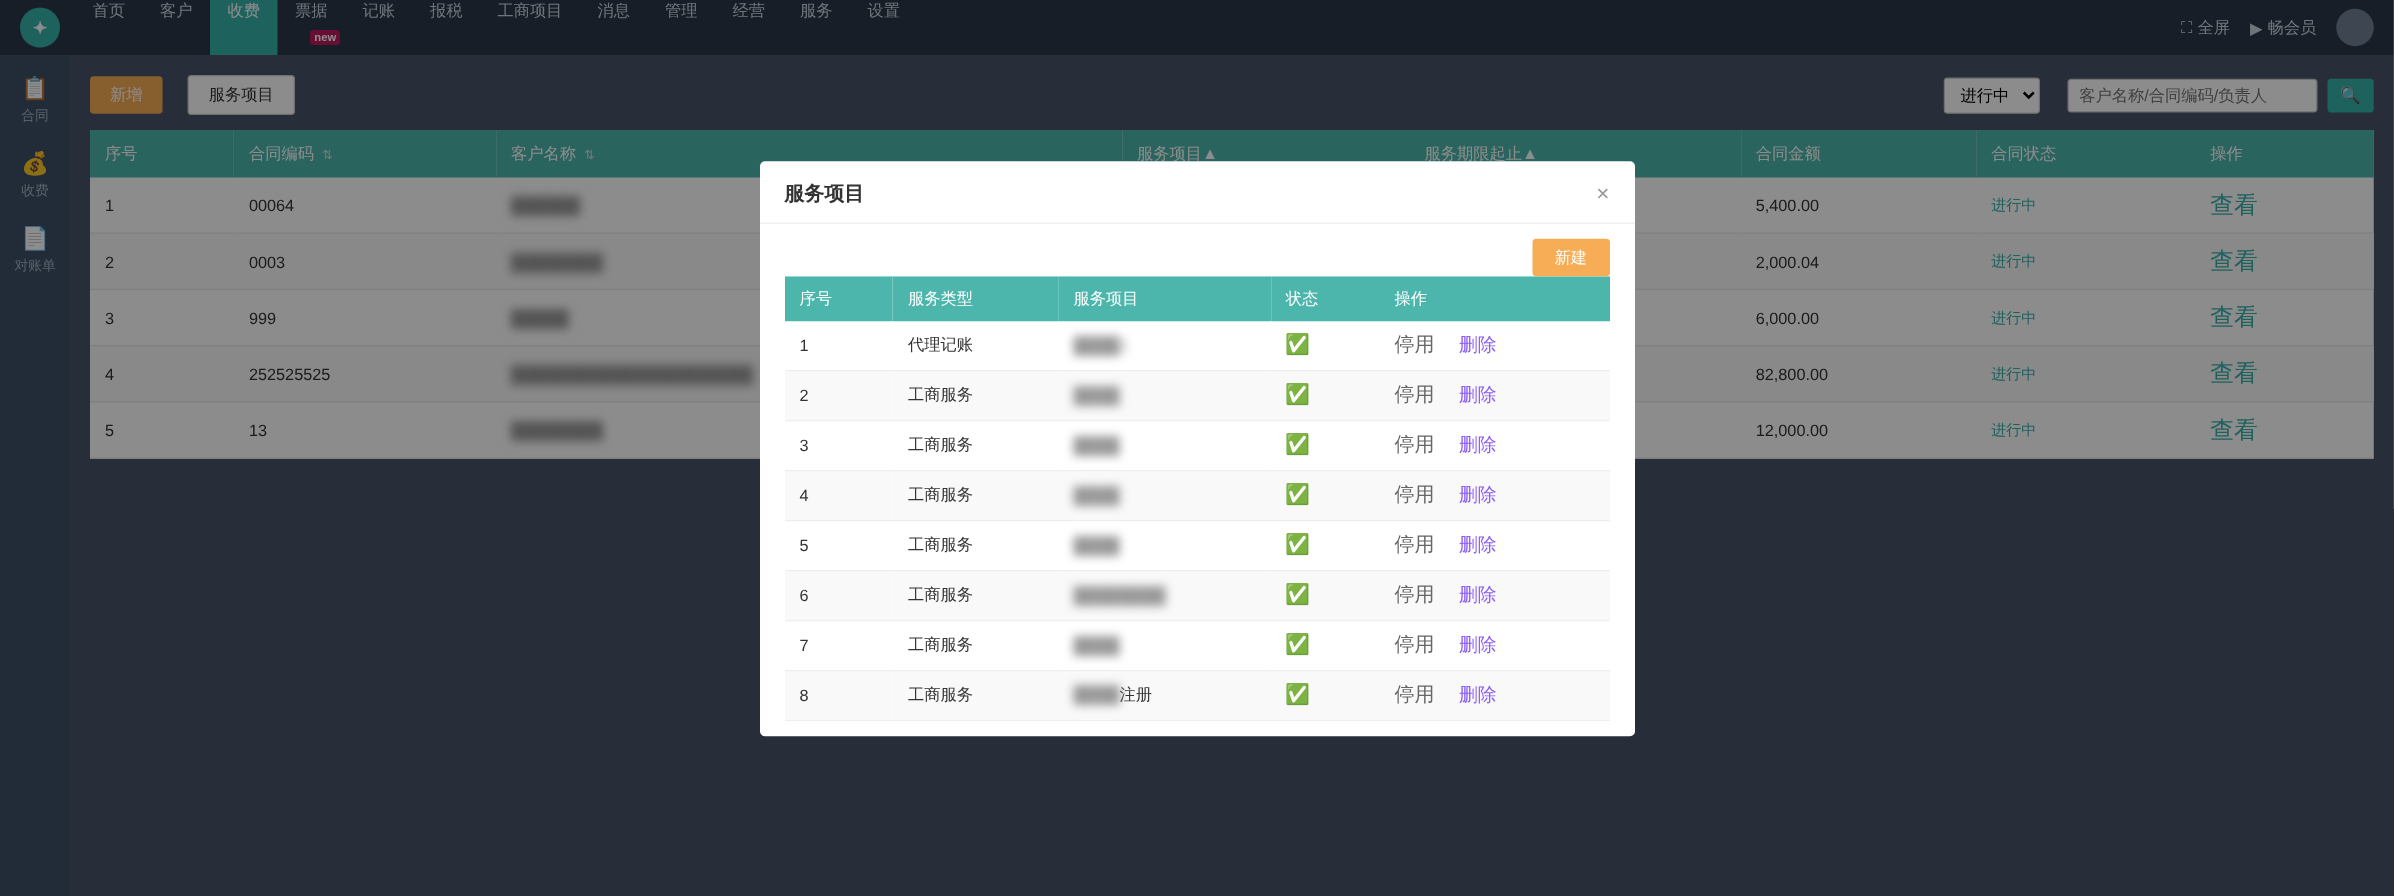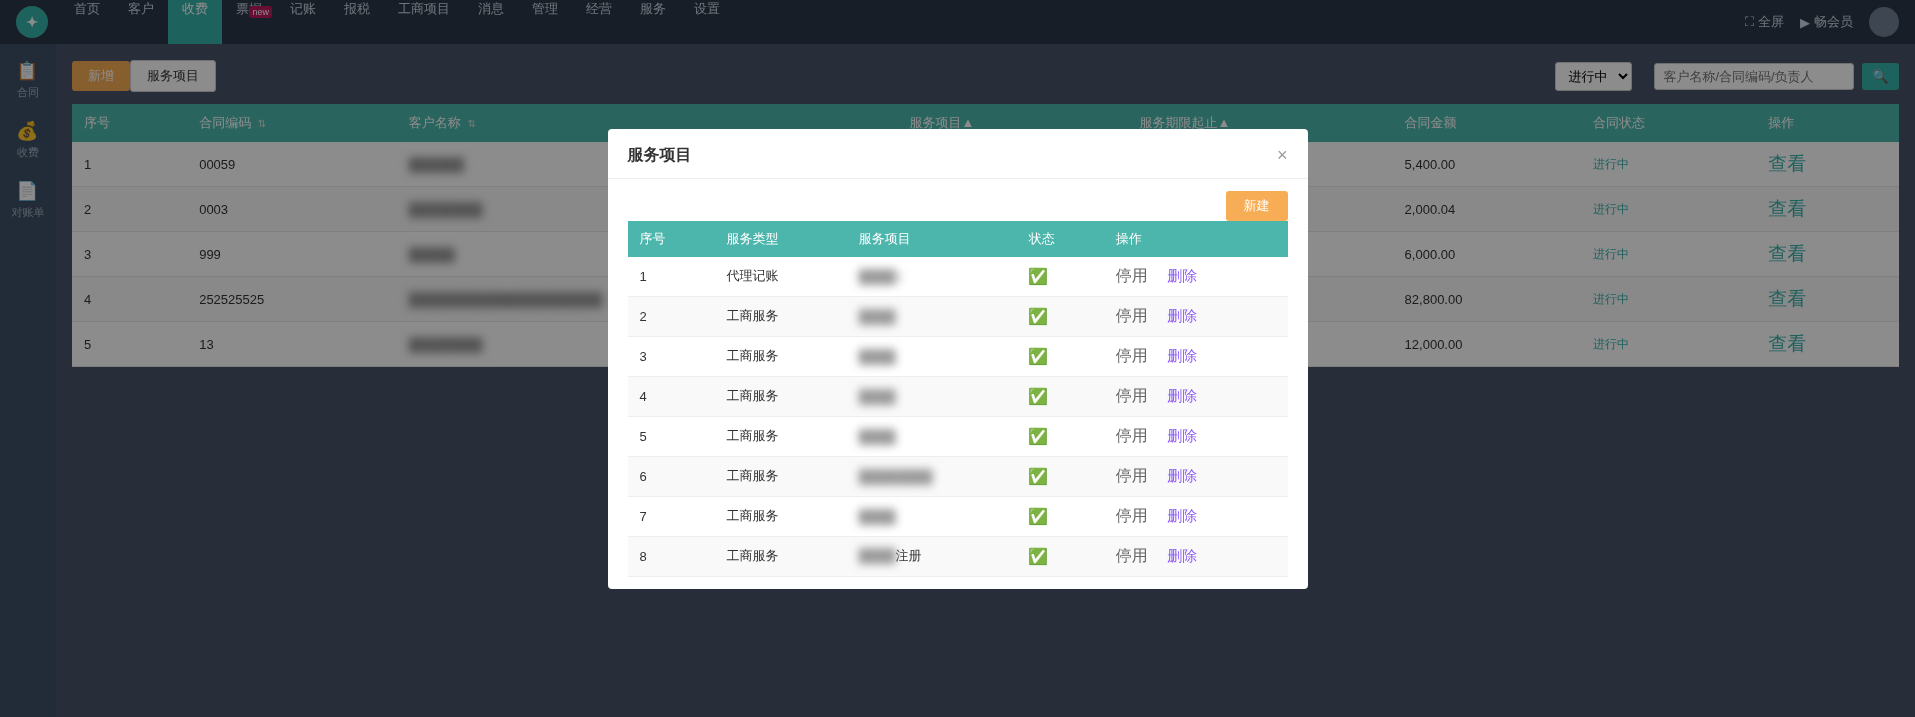--- a/index.html
+++ b/index.html
@@ -40,22 +40,23 @@
       background: #38b2ac;
       color: white;
     }
     .top-nav .nav-item .badge-new {
       background: #be185d;
       color: white;
       font-size: 9px;
       border-radius: 3px;
       padding: 1px 3px;
       position: absolute;
-      top: 6px;
+      top: 24px;
       right: 4px;
+      font-weight: bold;
     }
     .top-nav-right {
       margin-left: auto;
       display: flex;
       align-items: center;
       gap: 16px;
       color: #cbd5e0;
       font-size: 13px;
     }
     .top-nav-right .fullscreen-btn, .top-nav-right .vip-btn {
@@ -112,21 +113,21 @@
       background: #4a5568;
     }
 
     
     .contract-panel {
       background: #4a5568;
     }
     .contract-toolbar {
       display: flex;
       align-items: center;
-      gap: 0;
+      gap: 20px;
       margin-bottom: 12px;
     }
     .btn-new-main {
       background: #f6ad55;
       color: white;
       border: none;
       padding: 6px 16px;
       border-radius: 3px;
       cursor: pointer;
       font-size: 13px;
@@ -412,21 +413,21 @@
             <th>服务项目▲</th>
             <th>服务期限起止▲</th>
             <th>合同金额</th>
             <th>合同状态</th>
             <th>操作</th>
           </tr>
         </thead>
         <tbody>
           <tr>
             <td>1</td>
-            <td>00059</td>
+            <td>00064</td>
             <td><span class="blur-text">██████</span></td>
             <td>小规模记账</td>
             <td>202305-202404</td>
             <td>5,400.00</td>
             <td><span class="status-badge">进行中</span></td>
             <td><span class="action-link">查看</span></td>
           </tr>
           <tr>
             <td>2</td>
             <td>0003</td>

